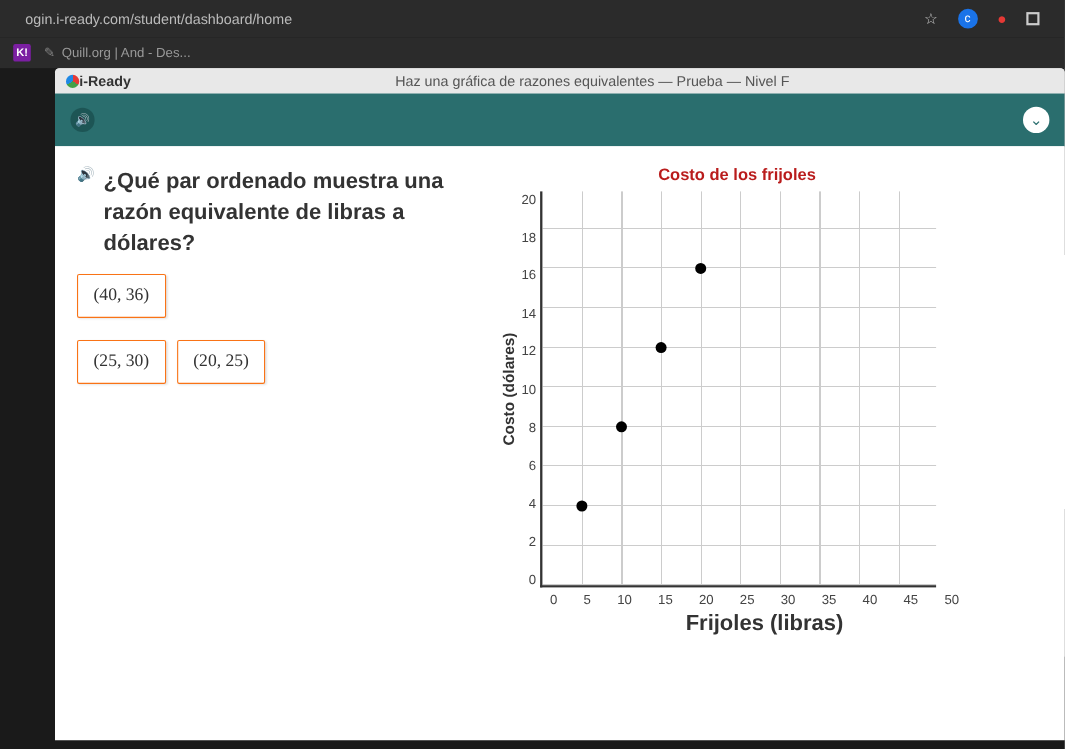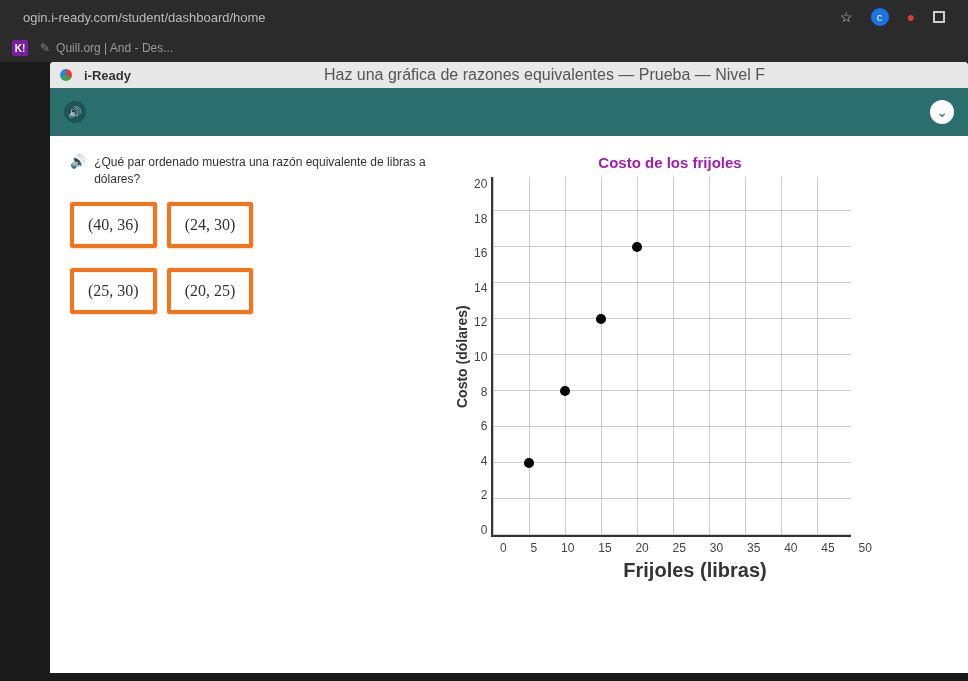--- a/index.html
+++ b/index.html
@@ -54,26 +54,26 @@
   display: flex;
   align-items: center;
   padding: 4px 10px;
   font-size: 13px;
 }
 .logo {
   font-weight: bold;
   color: #333;
   display: flex;
   align-items: center;
-  gap: 12px;
+  gap: 0;
 }
 .logo-dot { width: 12px; height: 12px; border-radius: 50%;
   background: conic-gradient(#e53935 0 120deg, #43a047 120deg 240deg, #1e88e5 240deg 360deg);
 }
-.lesson-title { flex: 1; text-align: center; color: #555; font-size: 16px; }
+.lesson-title { flex: 1; text-align: center; color: #555; font-size: 13px; }
 .instruction-bar {
   background: #2a6e6e;
   color: #fff;
   padding: 12px 14px;
   font-size: 15px;
   display: flex;
   align-items: center;
   gap: 10px;
 }
 .sound-icon {
@@ -91,36 +91,36 @@
   display: flex;
   padding: 18px 20px;
   gap: 20px;
   background: #fff;
 }
 .left-col { flex: 0 0 360px; }
 .q-row { display: flex; align-items: flex-start; gap: 8px; }
 .q-sound {
   color: #1976d2; font-size: 13px;
 }
-.q-text { font-size: 12px; color: #333; font-weight: 400; line-height: 1.4; }
+.q-text { font-size: 20px; color: #333; font-weight: 700; line-height: 1.4; }
 .options { margin-top: 14px; display: flex; flex-wrap: wrap; gap: 10px; }
 .option {
-  border: 4px solid #f97316;
+  border: 1px solid #f97316;
   background: #fff;
   padding: 10px 14px;
   font-size: 16px;
   font-family: 'Times New Roman', serif;
   color: #333;
   cursor: pointer;
   border-radius: 2px;
   box-shadow: 1px 1px 2px rgba(0,0,0,0.1);
 }
 .right-col { flex: 1; }
 .chart-wrap { position: relative; width: 440px; }
-.chart-title { text-align: center; font-size: 15px; font-weight: 600; color: #a21caf; margin-bottom: 6px; }
+.chart-title { text-align: center; font-size: 15px; font-weight: 600; color: #b91c1c; margin-bottom: 6px; }
 .plot-frame { display: flex; }
 .ylabel {
   writing-mode: vertical-rl; transform: rotate(180deg);
   font-size: 14px; font-weight: 600; color: #333;
   text-align: center; padding: 0 4px;
 }
 .yticks {
   display: flex; flex-direction: column; justify-content: space-between;
   font-size: 12px; color: #444; text-align: right; padding-right: 4px;
   height: 360px;
@@ -185,21 +185,20 @@
   </div>
 
   <div class="content">
     <div class="left-col">
       <div class="q-row">
         <span class="q-sound">🔊</span>
         <div class="q-text">¿Qué par ordenado muestra una razón equivalente de libras a dólares?</div>
       </div>
       <div class="options">
         <button class="option">(40, 36)</button>
-        <button class="option">(24, 30)</button>
         <div style="flex-basis:100%;height:0;"></div>
         <button class="option">(25, 30)</button>
         <button class="option">(20, 25)</button>
       </div>
     </div>
 
     <div class="right-col">
       <div class="chart-wrap">
         <div class="chart-title">Costo de los frijoles</div>
         <div class="plot-frame">

